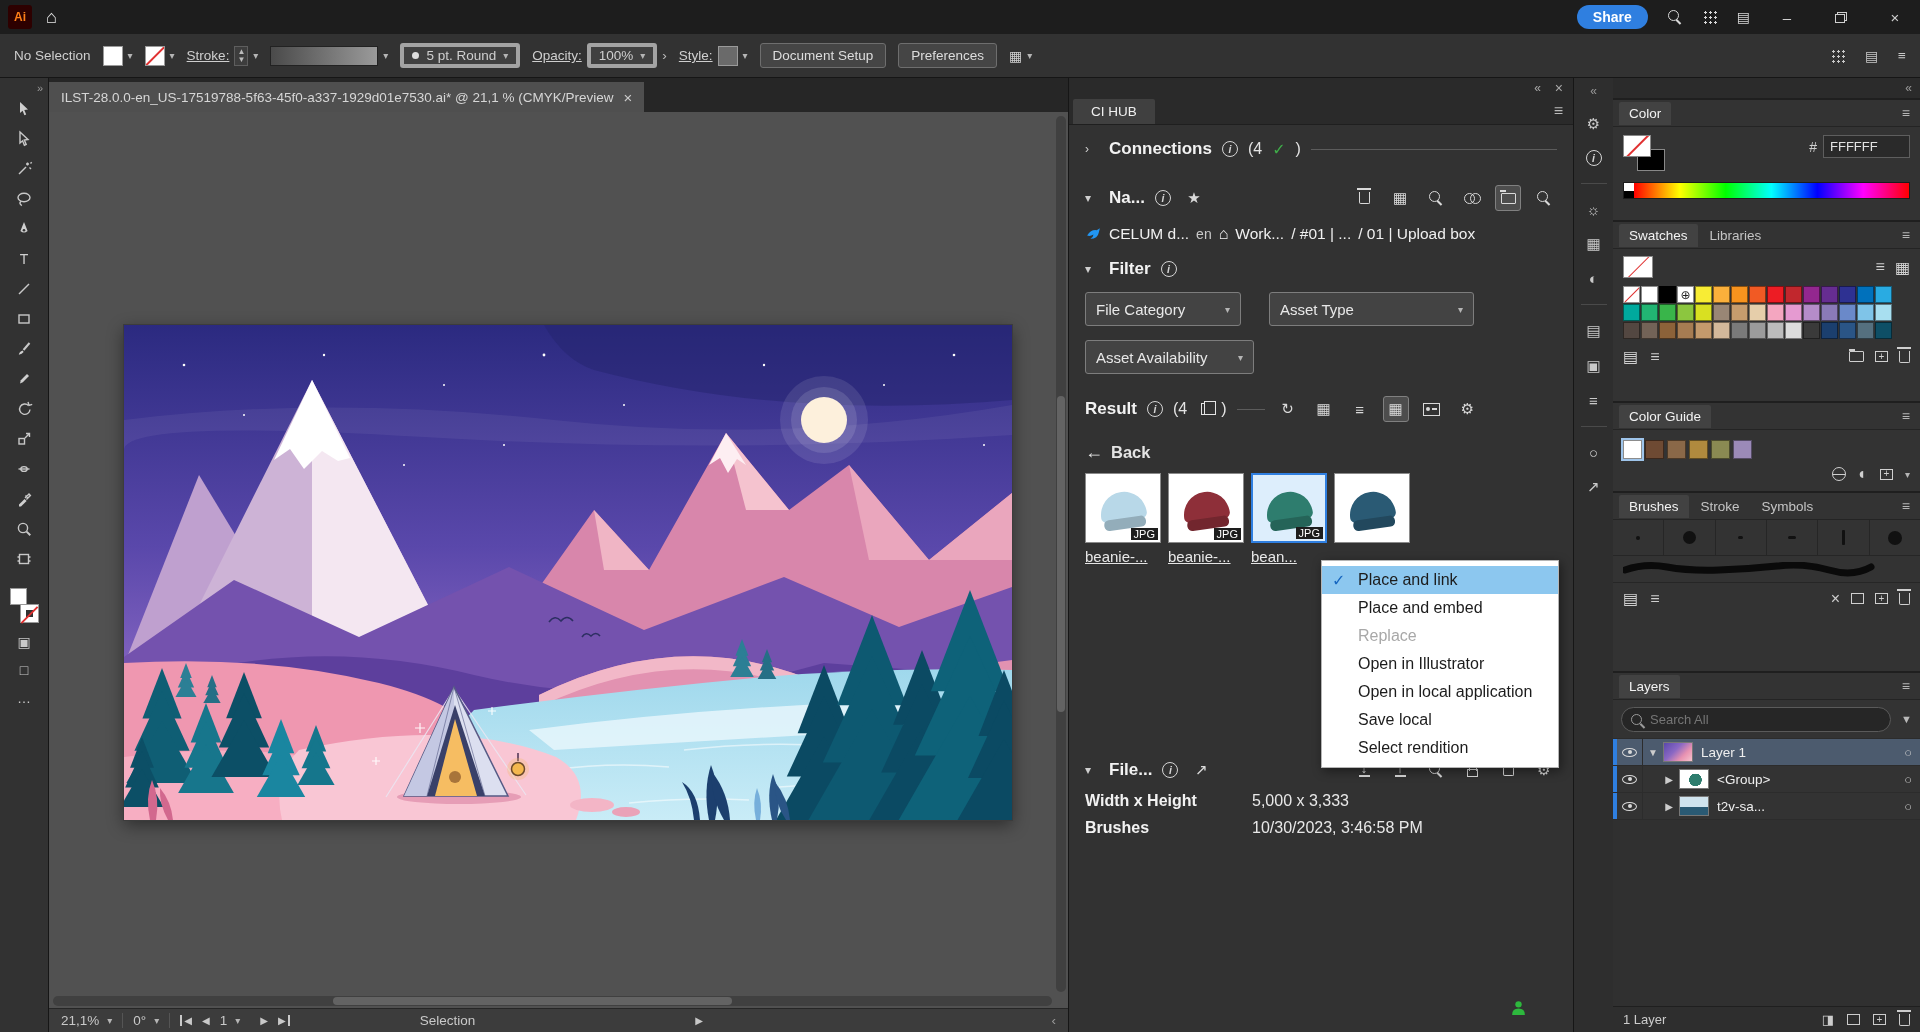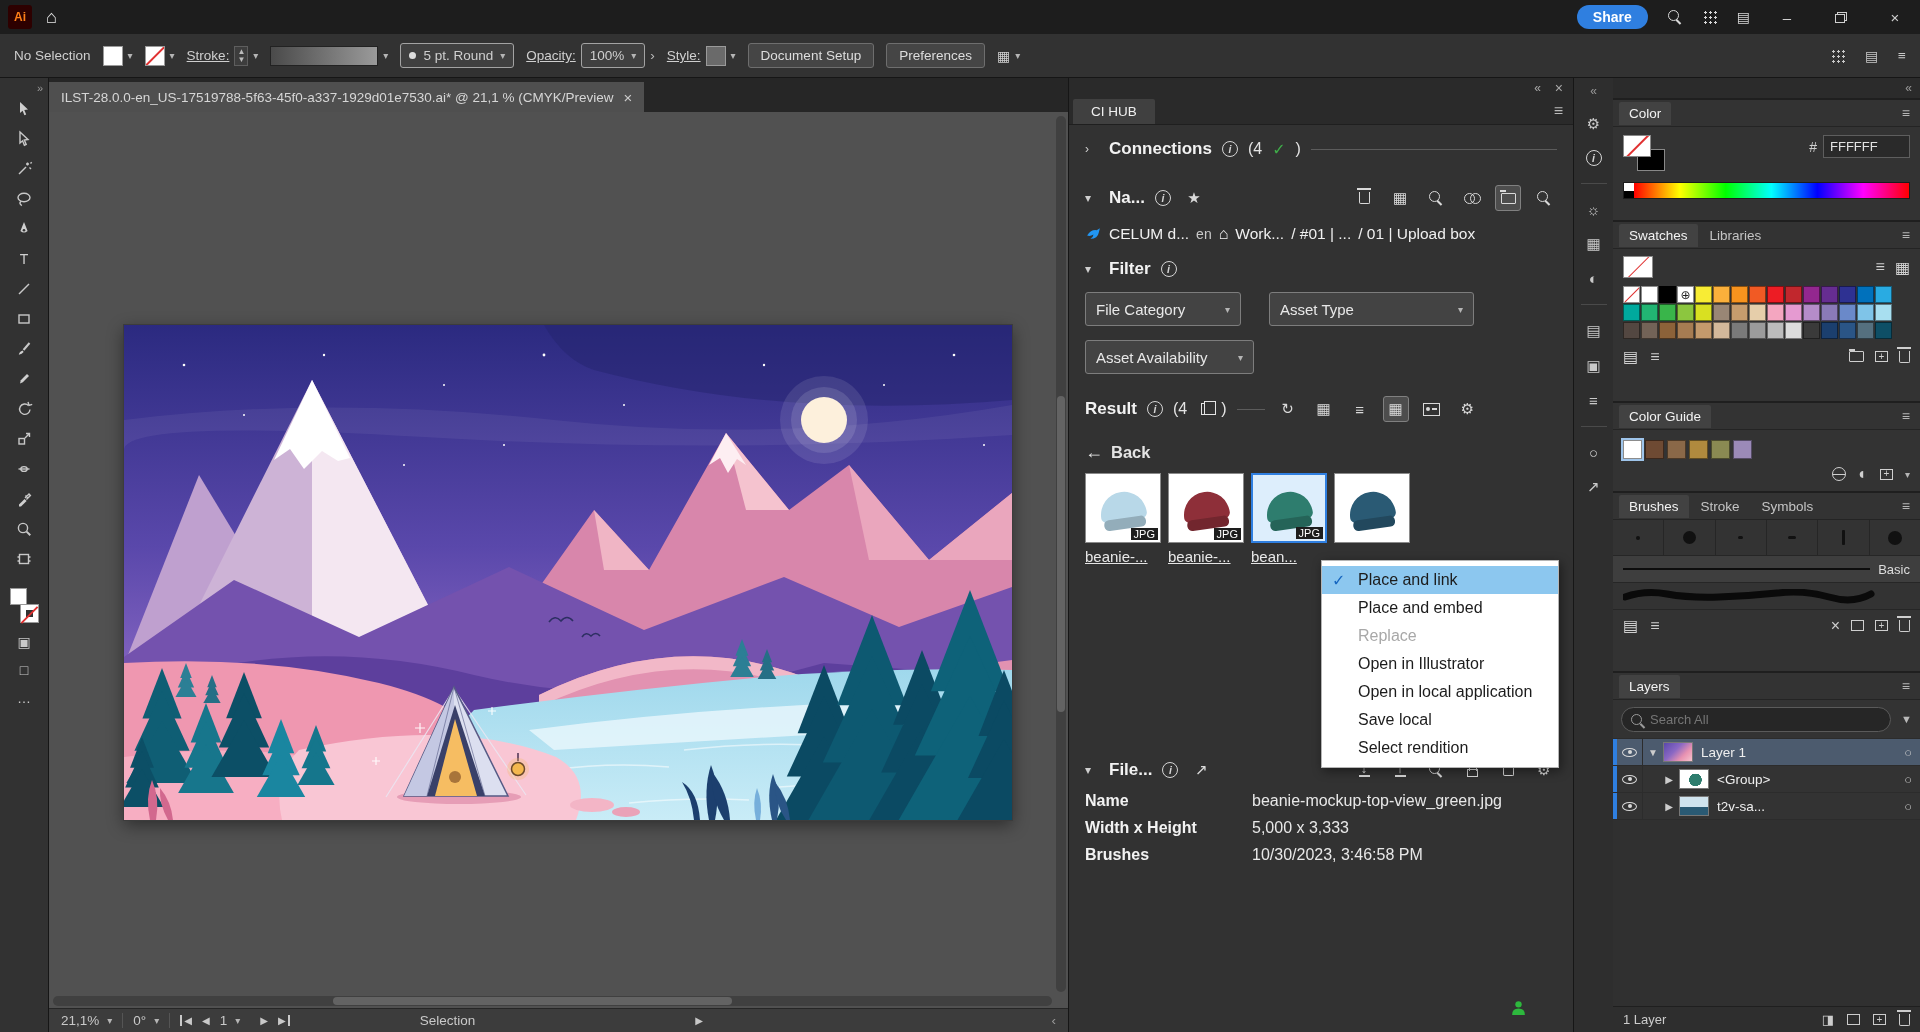--- a/index.html
+++ b/index.html
@@ -25,21 +25,21 @@
 
   
   #controlbar { position:absolute; top:34px; left:0; right:0; height:44px; background:#323232; border-bottom:1px solid #161616; display:flex; align-items:center; gap:12px; padding:0 14px; color:#cfcfcf; font-size:13.5px; z-index:4; }
   .cb-group { display:flex; align-items:center; gap:5px; }
   .swatch20 { width:20px; height:20px; background:#fff; border:1px solid #9a9a9a; display:inline-block; position:relative; }
   .none-diag { overflow:hidden; }
   .none-diag::after { content:''; position:absolute; left:-30%; right:-30%; top:50%; border-top:2px solid #e03030; transform:rotate(-45deg); }
   .dd { color:#b5b5b5; font-size:10px; }
   .u { text-decoration:underline; }
   .stepper { display:inline-flex; flex-direction:column; font-size:8px; line-height:8px; color:#bbb; border:1px solid #5e5e5e; background:#3d3d3d; padding:1px 2px; }
-  .cb-box { background:#404040; border:1px solid #a3a3a3; border-radius:3px; height:25px; display:flex; align-items:center; padding:0 8px; gap:7px; }
+  .cb-box { background:#404040; border:4px solid #a3a3a3; border-radius:3px; height:25px; display:flex; align-items:center; padding:0 8px; gap:7px; }
   .brush-preview { width:108px; height:20px; background:linear-gradient(to right,#4a4a4a,#9a9a9a); border:1px solid #222; }
   .cb-btn { background:#454545; border:1px solid #6e6e6e; border-radius:3px; padding:4px 12px; color:#ddd; }
   .cb-right { margin-left:auto; display:flex; align-items:center; gap:20px; color:#c9c9c9; }
   .dot { width:7px; height:7px; background:#ddd; border-radius:50%; display:inline-block; }
 
   
   #toolbar { position:absolute; top:78px; left:0; width:49px; bottom:0; background:#323232; border-right:1px solid #161616; display:flex; flex-direction:column; align-items:center; padding-top:4px; z-index:3; }
   .tb-collapse { color:#9a9a9a; font-size:11px; align-self:flex-end; margin-right:5px; }
   .tool { width:34px; height:30px; display:flex; align-items:center; justify-content:center; color:#c8c8c8; }
   .tool svg { stroke:#c8c8c8; fill:none; stroke-width:1.4; }
@@ -685,24 +685,20 @@
             <span class="i-lock"></span>
           </span>
         <span class="icon-btn">
             <span class="i-trash"></span>
           </span>
         <span class="icon-btn">⚙</span>
       </div>
 
       <div>
         <div class="det-row">
-          <span class="det-label">Name</span>
-          <span class="det-value">beanie-mockup-top-view_green.jpg</span>
-        </div>
-        <div class="det-row">
           <span class="det-label">Width x Height</span>
           <span class="det-value">5,000 x 3,333</span>
         </div>
         <div class="det-row">
           <span class="det-label">Brushes</span>
           <span class="det-value">10/30/2023, 3:46:58 PM</span>
         </div>
       </div>
     </div>
 
@@ -899,24 +895,20 @@
         <span class="br-cell">
             <span class="bdot" style="width:8px;height:3.5px;border-radius:2px;"></span>
           </span>
         <span class="br-cell">
             <span class="bdot" style="width:2.5px;height:15px;border-radius:1px;"></span>
           </span>
         <span class="br-cell" style="border-right:none;">
             <span class="bdot" style="width:14px;height:14px;"></span>
           </span>
       </div>
-      <div class="br-row selected">
-        <span class="br-line"></span>
-        <span class="br-label">Basic</span>
-      </div>
       <div class="br-row">
         <svg width="100%" height="15" style="flex:1;">
             <path d="M2 8 q20 -7 42 -3 t52 3 t58 -4 t52 4 t42 -3" stroke="#0a0a0a" stroke-width="7" fill="none" stroke-linecap="round"></path>
           </svg>
       </div>
       <div class="br-footer">
         <span>▤</span>
         <span>≡</span>
         <span class="mla" style="display:flex;gap:11px;align-items:center;">
           <span>×</span>

